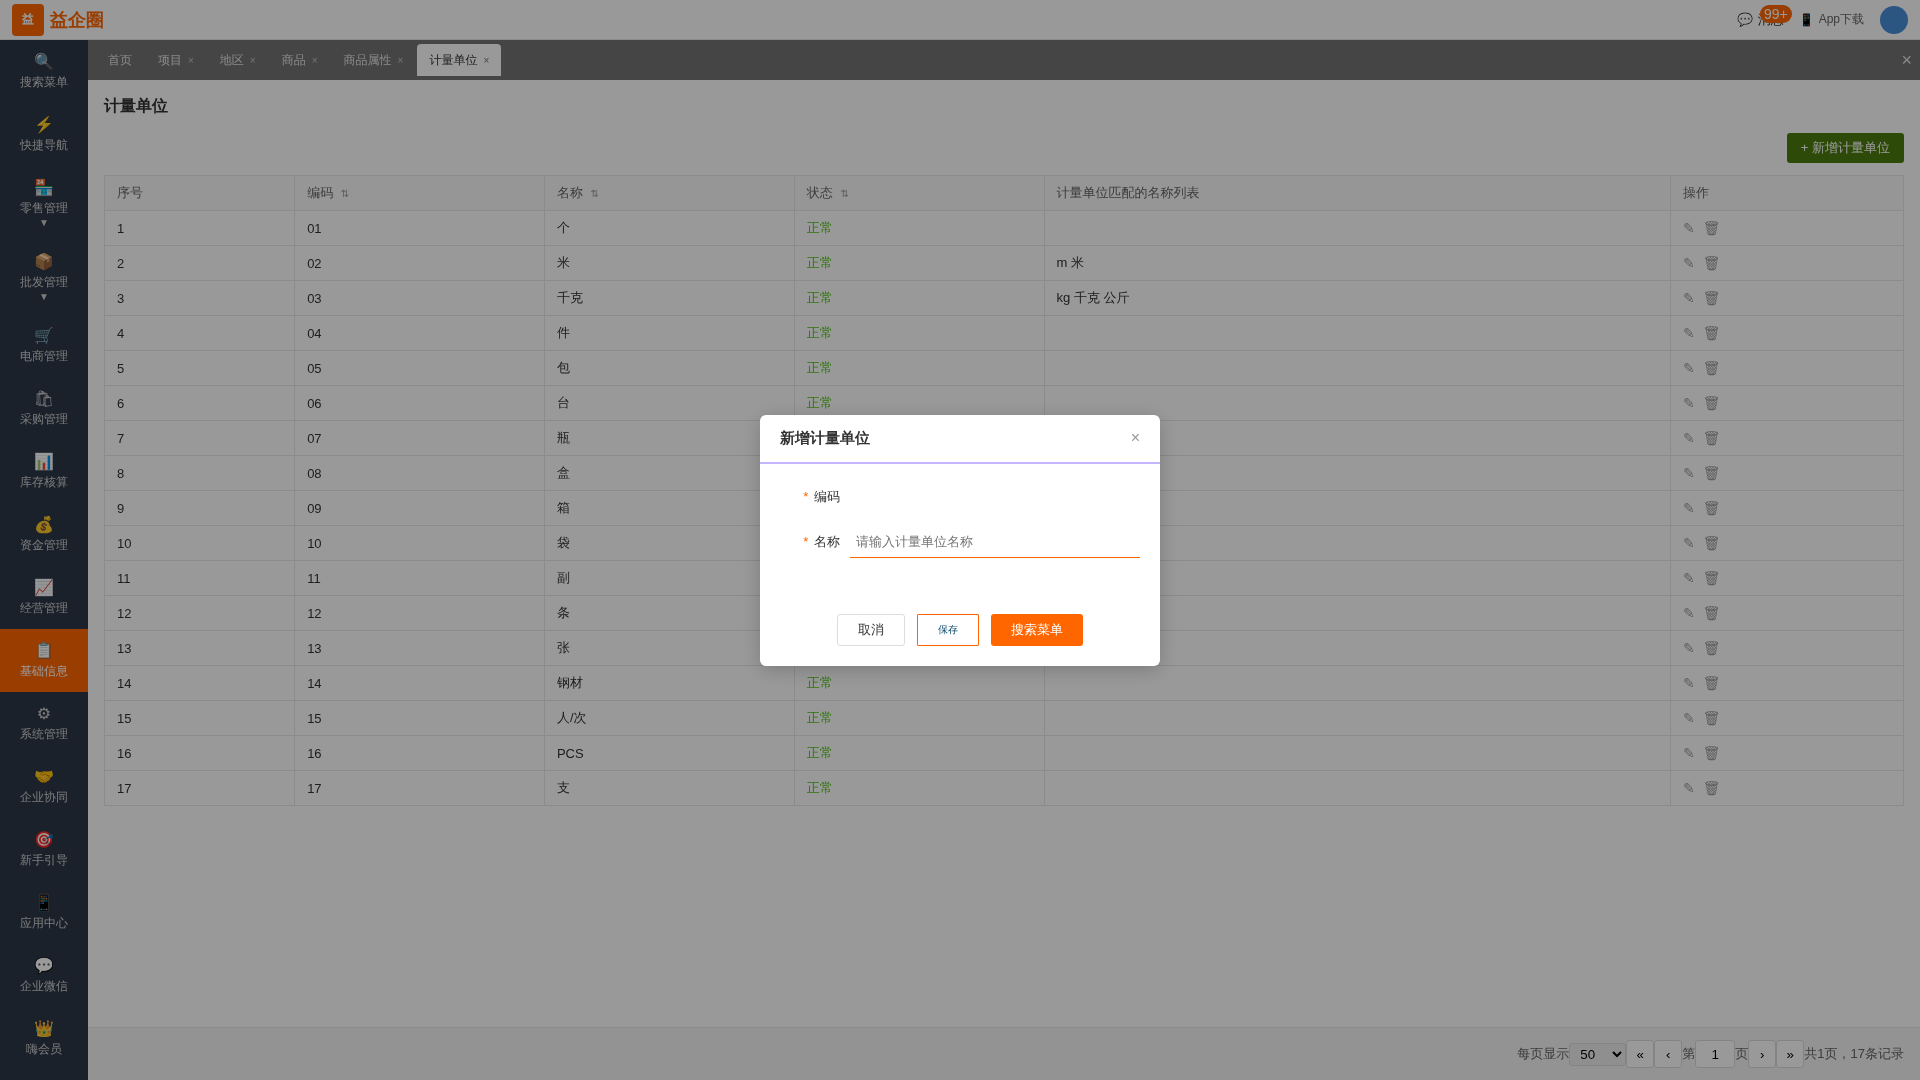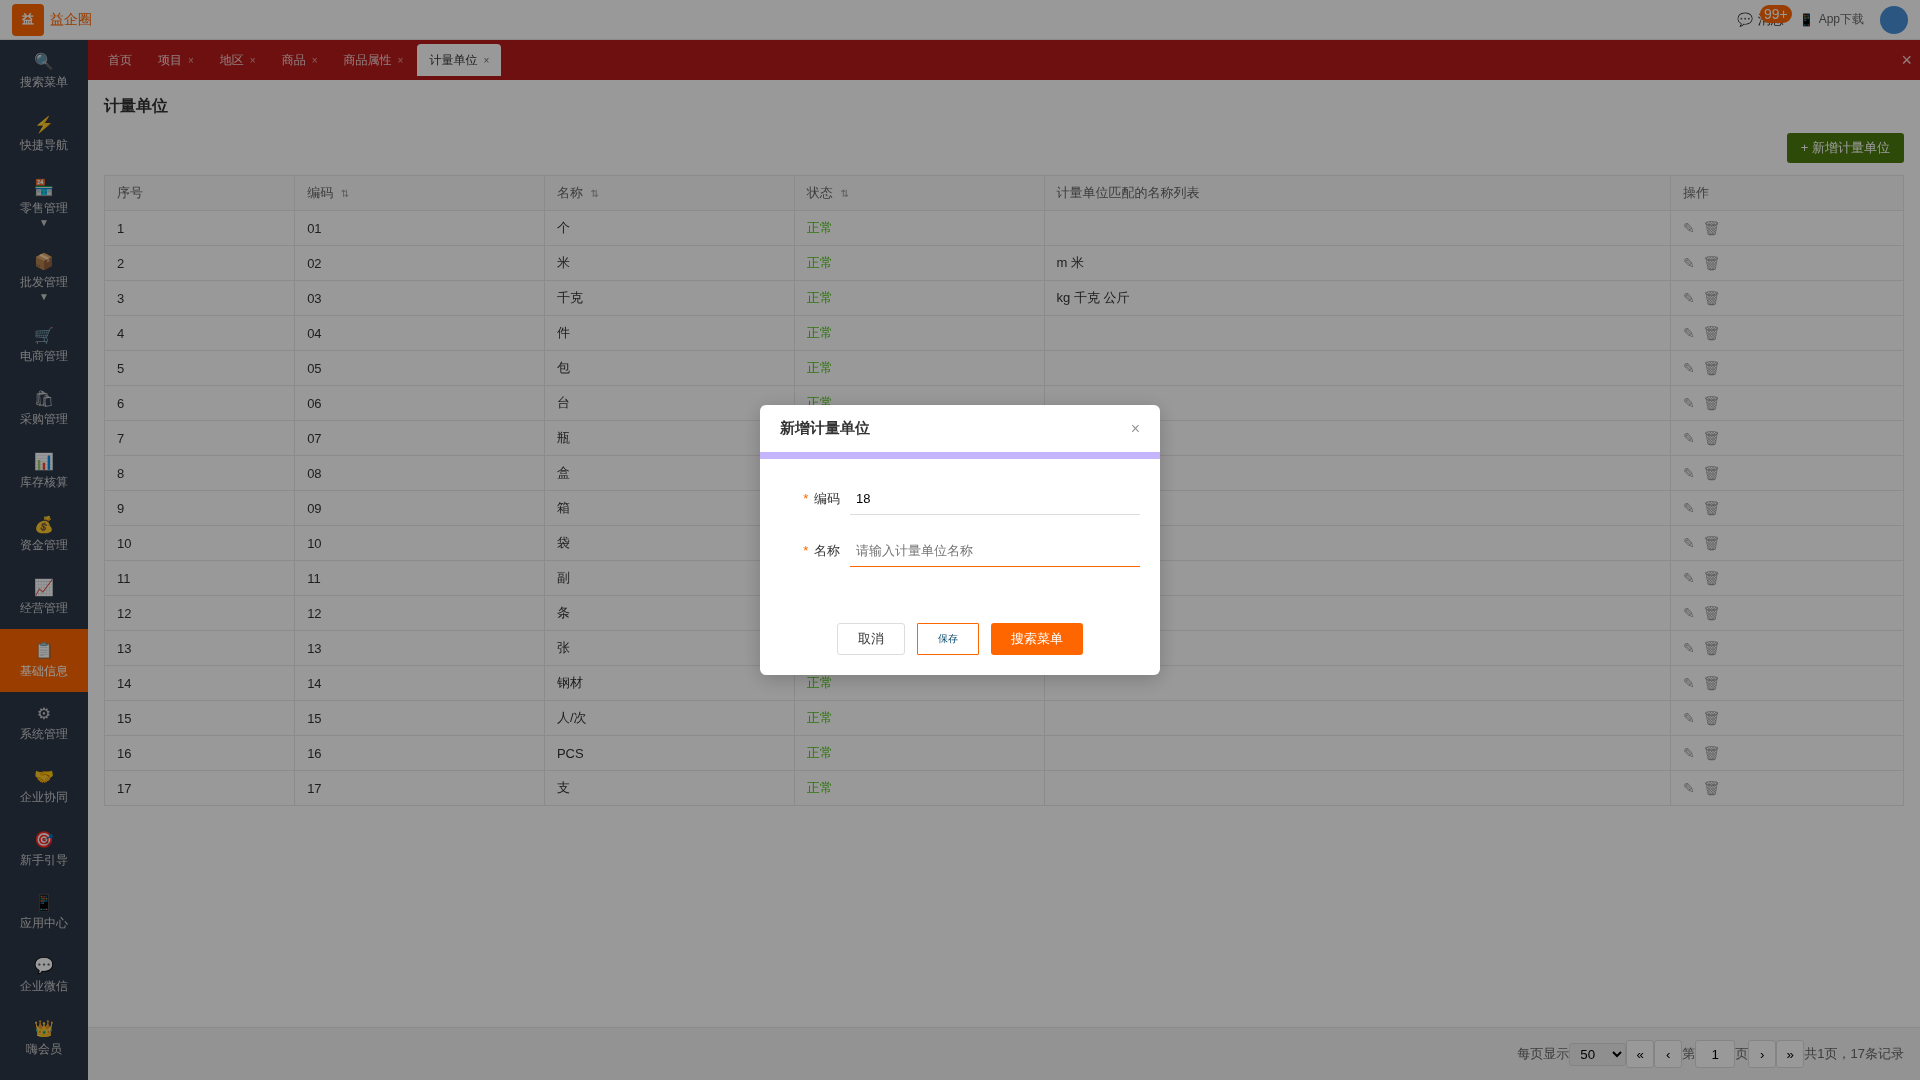--- a/index.html
+++ b/index.html
@@ -3,41 +3,41 @@
   <meta charset="utf-8">
   <style>
     * { box-sizing: border-box; margin: 0; padding: 0; }
     body { font-family: "Microsoft YaHei", "PingFang SC", sans-serif; font-size: 13px; background: #f5f5f5; color: #333; display: flex; flex-direction: column; height: 1080px; width: 1920px; overflow: hidden; }
 
     
     .topbar { height: 40px; background: #fff; display: flex; align-items: center; padding: 0 12px; border-bottom: 1px solid #e8e8e8; justify-content: space-between; }
     .topbar-left { display: flex; align-items: center; gap: 8px; }
     .logo-area { display: flex; align-items: center; gap: 6px; }
     .logo-icon { width: 32px; height: 32px; background: #f60; border-radius: 4px; display: flex; align-items: center; justify-content: center; color: #fff; font-weight: bold; font-size: 12px; }
-    .logo-text { font-size: 14px; font-weight: normal; color: #f60; }
+    .logo-text { font-size: 18px; font-weight: bold; color: #f60; }
     .topbar-right { display: flex; align-items: center; gap: 16px; }
     .topbar-badge { position: relative; display: flex; align-items: center; gap: 4px; cursor: pointer; }
     .badge { background: #f60; color: #fff; border-radius: 10px; font-size: 14px; padding: 1px 4px; position: absolute; top: -6px; right: -8px; }
     .btn-app { display: flex; align-items: center; gap: 4px; font-size: 12px; color: #666; cursor: pointer; }
     .avatar { width: 28px; height: 28px; background: #4a90d9; border-radius: 50%; }
 
     
     .main-layout { display: flex; flex: 1; overflow: hidden; }
 
     
     .sidebar { width: 88px; background: #2d3748; display: flex; flex-direction: column; overflow-y: auto; }
     .sidebar-item { padding: 12px 8px; text-align: center; cursor: pointer; color: #ccc; font-size: 12px; border-bottom: none; }
     .sidebar-item.active { background: #f60; color: #fff; }
     .sidebar-item-icon { font-size: 16px; margin-bottom: 3px; }
 
     
     .content-area { flex: 1; display: flex; flex-direction: column; overflow: hidden; }
 
     
-    .tabs-bar { background: #b91c1c; display: flex; align-items: center; height: 40px; padding: 0 8px; }
+    .tabs-bar { background: #737373; display: flex; align-items: center; height: 40px; padding: 0 8px; }
     .tab-item { display: flex; align-items: center; padding: 0 12px; height: 32px; border-radius: 4px 4px 0 0; font-size: 12px; cursor: pointer; color: rgba(255,255,255,0.8); gap: 6px; margin-right: 2px; }
     .tab-item.active { background: #fff; color: #333; }
     .tab-close { font-size: 10px; cursor: pointer; opacity: 0.7; }
     .tabs-close-all { margin-left: auto; color: #fff; cursor: pointer; font-size: 18px; opacity: 0.8; }
 
     
     .page-content { flex: 1; background: #fff; overflow: auto; padding: 16px; }
     .page-title { font-size: 16px; font-weight: bold; margin-bottom: 16px; color: #333; }
 
     
@@ -55,21 +55,21 @@
 
     
     .pagination { display: flex; align-items: center; justify-content: flex-end; padding: 12px 16px; font-size: 13px; color: #666; border-top: 1px solid #e8e8e8; }
     .page-size-select { border: 1px solid #ddd; padding: 2px 6px; border-radius: 3px; }
     .page-btn { width: 28px; height: 28px; border: 1px solid #ddd; background: #fff; cursor: pointer; border-radius: 3px; display: flex; align-items: center; justify-content: center; }
     .page-input { width: 40px; height: 28px; border: 1px solid #ddd; text-align: center; border-radius: 3px; }
 
     
     .modal-overlay { position: fixed; top: 0; left: 0; width: 100%; height: 100%; background: rgba(0,0,0,0.4); display: flex; align-items: center; justify-content: center; z-index: 1000; }
     .modal { background: #fff; border-radius: 6px; width: 400px; box-shadow: 0 4px 20px rgba(0,0,0,0.2); overflow: hidden; }
-    .modal-header { display: flex; align-items: center; justify-content: space-between; padding: 14px 20px; border-bottom: 7px solid #c4b5fd; }
+    .modal-header { display: flex; align-items: center; justify-content: space-between; padding: 14px 20px; border-bottom: 2px solid #c4b5fd; }
     .modal-title { font-size: 15px; font-weight: bold; color: #333; }
     .modal-close { cursor: pointer; color: #999; font-size: 16px; }
     .modal-body { padding: 24px 20px; }
     .form-row { display: flex; align-items: center; margin-bottom: 20px; }
     .form-label { width: 60px; text-align: right; margin-right: 10px; font-size: 13px; color: #333; }
     .form-label .required { color: #f60; margin-right: 2px; }
     .form-input { flex: 1; height: 32px; border: none; border-bottom: 1px solid #ddd; padding: 0 6px; font-size: 13px; outline: none; }
     .form-input.highlighted { border-bottom-color: #f60; }
     .modal-footer { display: flex; justify-content: center; gap: 12px; padding: 12px 20px 20px; }
     .btn-cancel { padding: 6px 20px; border: 1px solid #ddd; background: #fff; border-radius: 3px; cursor: pointer; font-size: 13px; color: #333; }
@@ -470,21 +470,20 @@
     <div class="modal-header">
       <span class="modal-title">新增计量单位</span>
       <span class="modal-close">×</span>
     </div>
     <div class="modal-body">
       <div class="form-row">
         <label class="form-label">
           <span class="required">*</span>
           <span>编码</span>
         </label>
-        <input class="form-input" value="18" style="">
       </div>
       <div class="form-row">
         <label class="form-label">
           <span class="required">*</span>
           <span>名称</span>
         </label>
         <input class="form-input highlighted" placeholder="请输入计量单位名称" style="">
       </div>
     </div>
     <div class="modal-footer">

